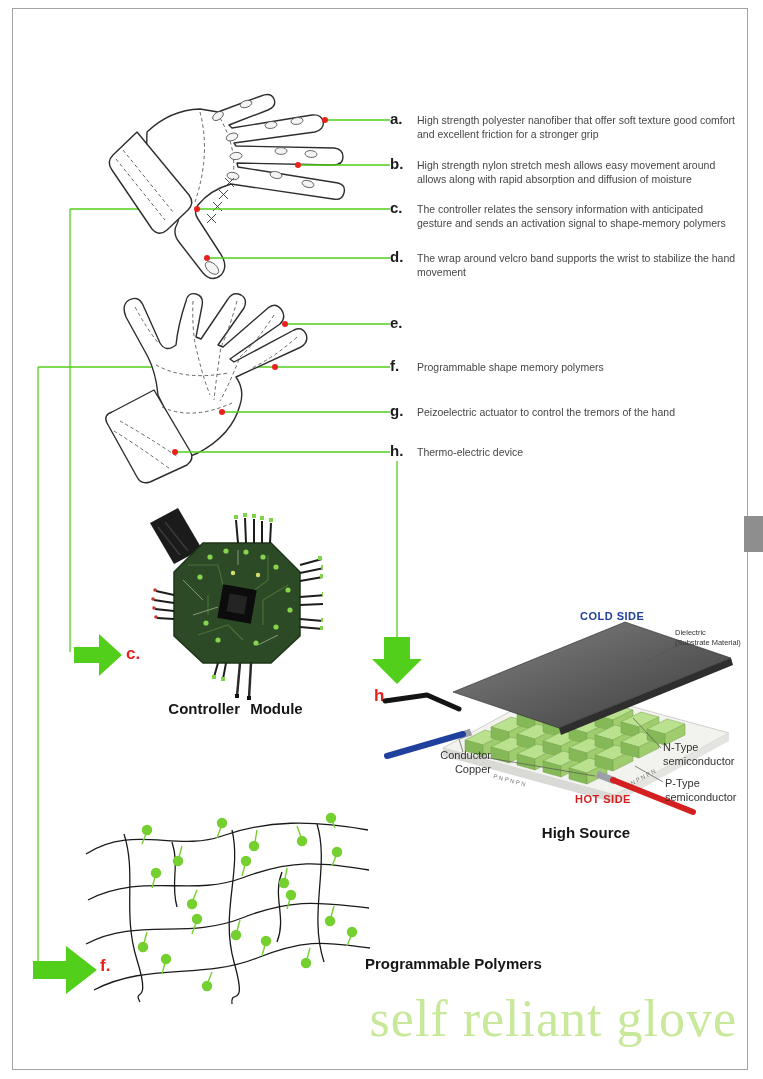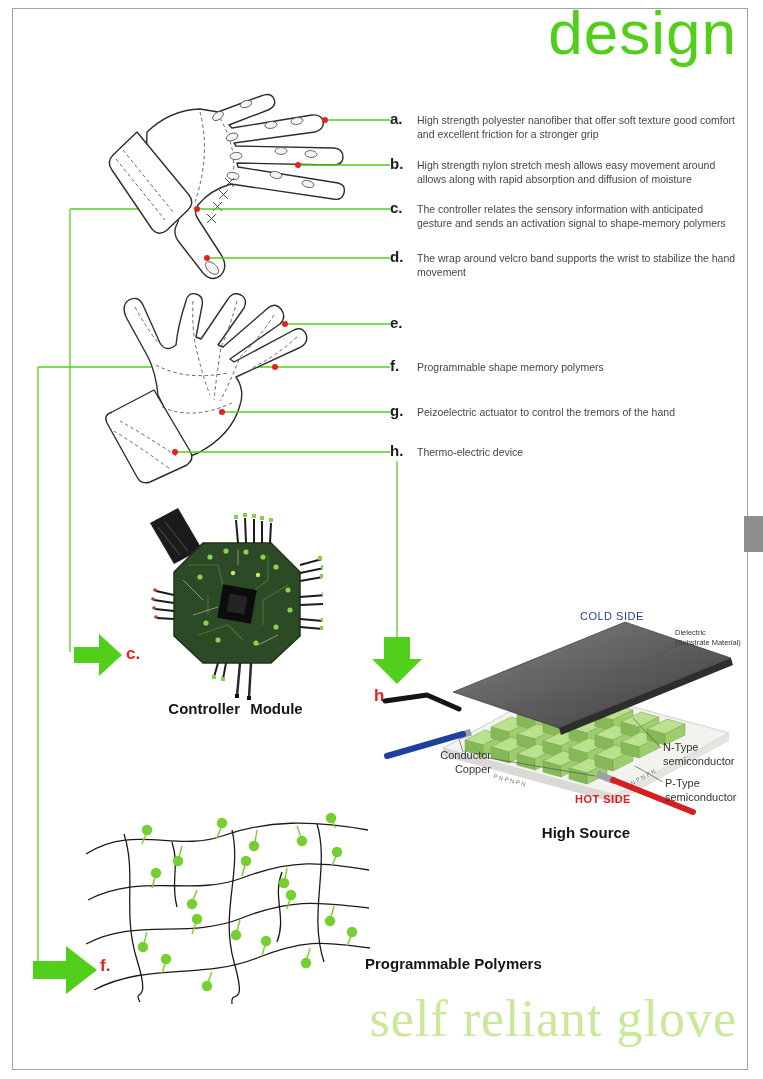--- a/index.html
+++ b/index.html
@@ -22,21 +22,20 @@
   svg{display:block;}
   .layer{pointer-events:none;}
 </style>
 </head>
 <body>
 
 <div class="page">
 
   <div class="border"></div>
 
-  <div class="title-top">design</div>
 
   <svg class="abs layer" style="left:0;top:0;width:763px;height:1079px" viewBox="0 0 763 1079">
     <g stroke="#52cf1a" stroke-width="1.3">
       <line x1="70" y1="209" x2="197" y2="209"></line>
       <line x1="70" y1="209" x2="70" y2="652"></line>
       <line x1="38" y1="367" x2="275" y2="367"></line>
       <line x1="38" y1="367" x2="38" y2="966"></line>
     </g>
   </svg>
 
@@ -277,21 +276,21 @@
       <line x1="222" y1="168" x2="240" y2="175" stroke="#9aa0a6" stroke-width="7"></line>
       <line x1="238" y1="174" x2="318" y2="206" stroke="#d42020" stroke-width="6" stroke-linecap="round"></line>
       <g stroke="#555" stroke-width="0.7">
         <line x1="300" y1="40" x2="272" y2="56"></line>
         <line x1="88" y1="146" x2="84" y2="133"></line>
         <line x1="102" y1="150" x2="220" y2="170"></line>
         <line x1="286" y1="142" x2="258" y2="112"></line>
         <line x1="288" y1="176" x2="260" y2="160"></line>
       </g>
     </svg>
-    <div class="pl" style="left:205px;top:3px;font-weight:normal;font-size:11px;color:#21409a;letter-spacing:0.5px">COLD SIDE</div>
+    <div class="pl" style="left:205px;top:3px;font-weight:bold;font-size:11px;color:#21409a;letter-spacing:0.5px">COLD SIDE</div>
     <div class="pl" style="left:300px;top:22px;width:72px;font-size:7.5px">
       <div>Dielectric</div>
       <div>(Substrate Material)</div>
     </div>
     <div class="pl" style="left:58px;top:142px;width:58px;text-align:right">
       <div>Conductor</div>
       <div>Copper</div>
     </div>
     <div class="pl" style="left:288px;top:134px">
       <div>N-Type</div>

